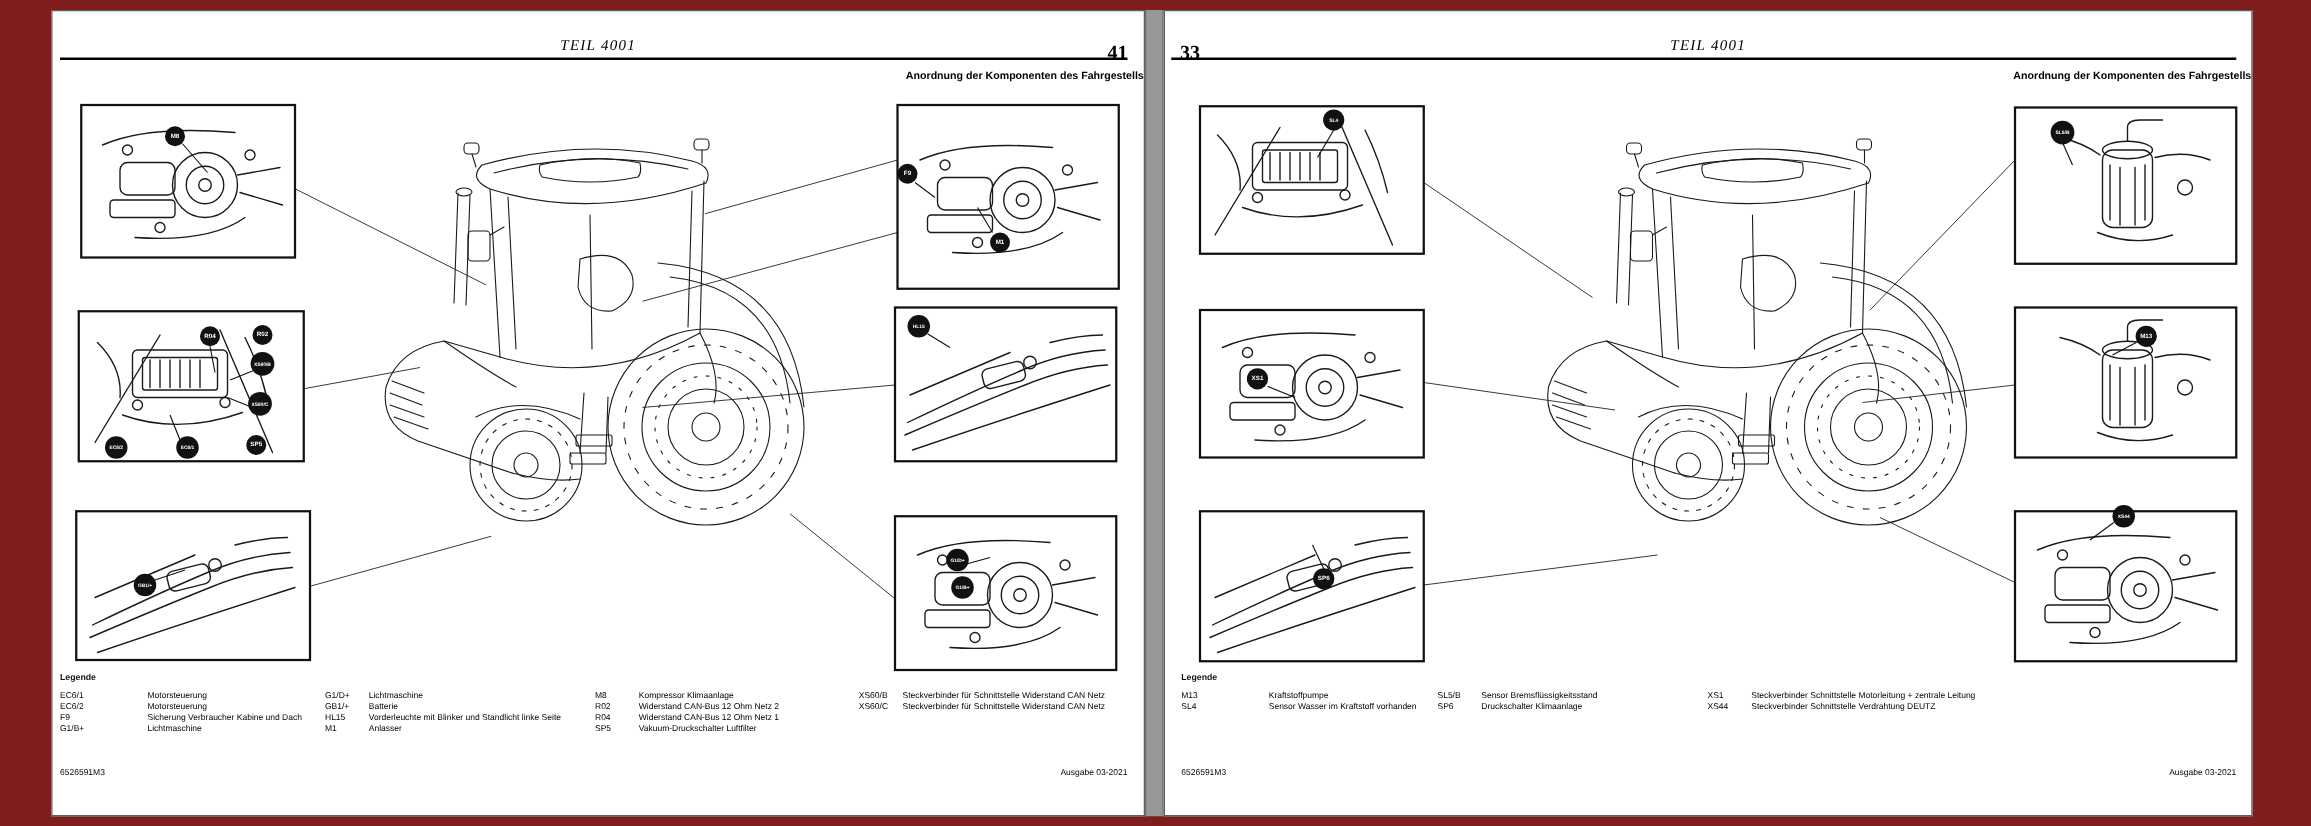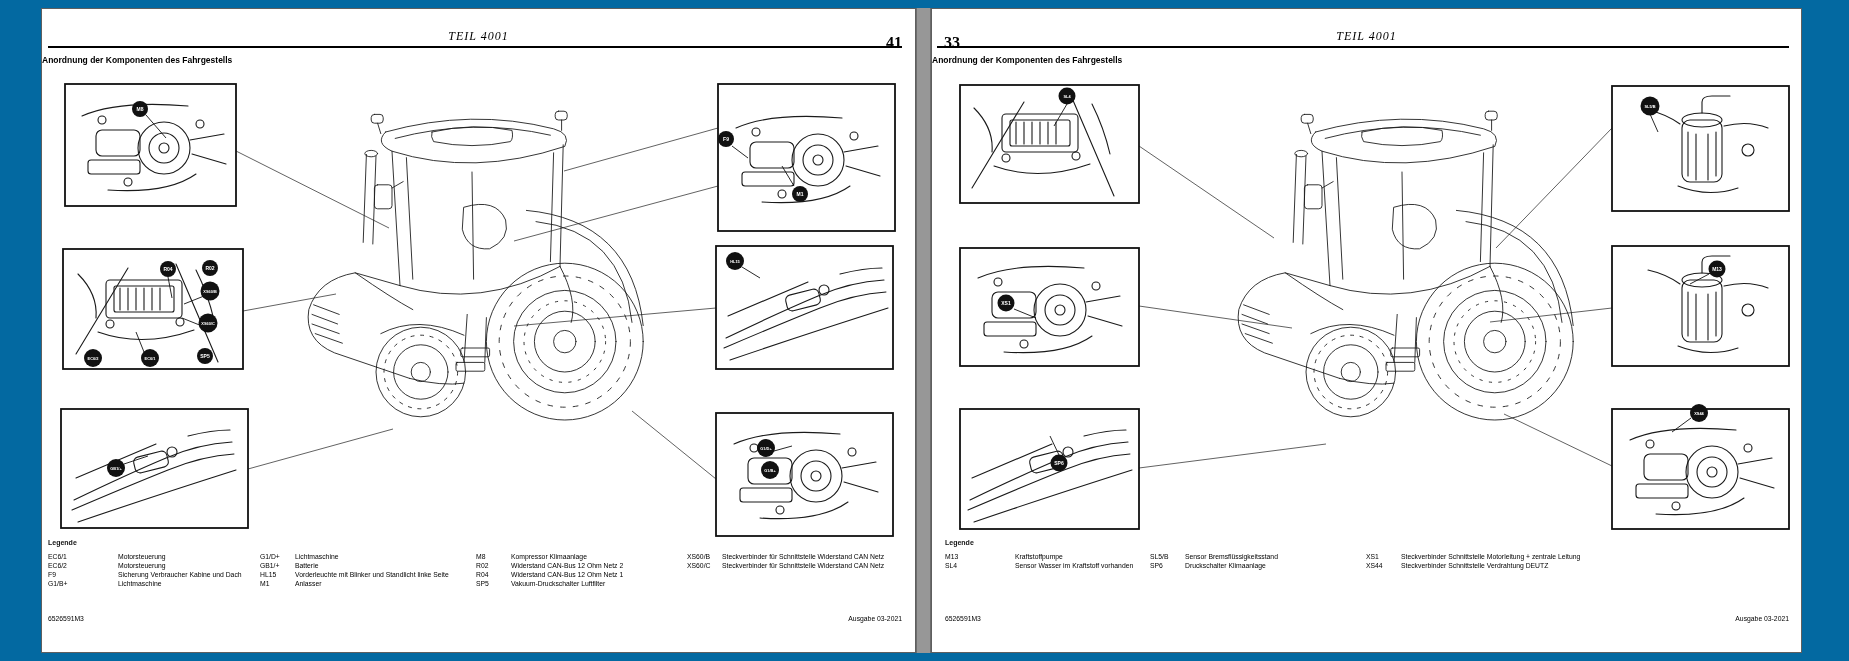--- a/index.html
+++ b/index.html
@@ -1,29 +1,29 @@
 <!DOCTYPE html>
 <html><head>
 <meta charset="utf-8">
 <style>
   html,body{margin:0;padding:0;background:#7d7d7d;}
-  .canvas{position:relative;width:1849px;height:661px;background:#0369a1;overflow:hidden;
+  .canvas{position:relative;width:1849px;height:661px;background:#7f1d1d;overflow:hidden;
           font-family:"Liberation Sans",sans-serif;color:#111;}
   .page{position:absolute;top:8px;height:645px;background:#fff;border:1px solid #5f5f5f;box-sizing:border-box;}
   .page-left{left:41px;width:875px;}
   .page-right{left:931px;width:871px;}
   .gap-bar{position:absolute;left:916px;top:8px;width:15px;height:645px;background:#979797;
            border-left:1px solid #6d6d6d;border-right:1px solid #6d6d6d;box-sizing:border-box;}
   .hdr-title{position:absolute;top:20px;left:0;right:0;text-align:center;
              font-family:"Liberation Serif",serif;font-style:italic;font-size:12px;letter-spacing:1px;color:#000;}
   .hdr-num{position:absolute;top:25px;font-weight:bold;font-size:16px;color:#000;font-family:Liberation Serif, serif;}
   .num-right{right:13px;} .num-left{left:12px;}
   .hdr-rule{position:absolute;top:37px;height:0;border-bottom:2px solid #000;}
   .rule-1{left:6px;right:13px;} .rule-2{left:5px;right:12px;}
-  .sec-title{position:absolute;top:46px;left:0;right:0;text-align:left;font-weight:bold;font-size:8.5px;color:#000;}
+  .sec-title{position:absolute;top:46px;left:0;right:0;text-align:right;font-weight:bold;font-size:8.5px;color:#000;}
   .diagram{position:absolute;top:57px;left:2px;}
   .legend{position:absolute;top:530px;left:0;right:0;height:66px;}
   .lg-title{position:absolute;top:0;font-weight:bold;font-size:7px;}
   .pg1 .lg-title{left:6px;} .pg2 .lg-title{left:13px;}
   .lg-col{position:absolute;top:13px;}
   .pg1 .col0{left:6px;} .pg2 .col0{left:13px;}
   .col1{left:218px;} .col2{left:434px;} .col3{left:645px;}
   .lg-row{font-size:6.8px;line-height:9px;white-space:nowrap;color:#000;}
   .lg-code{display:inline-block;width:35px;}
   .col0 .lg-code{width:70px;}

